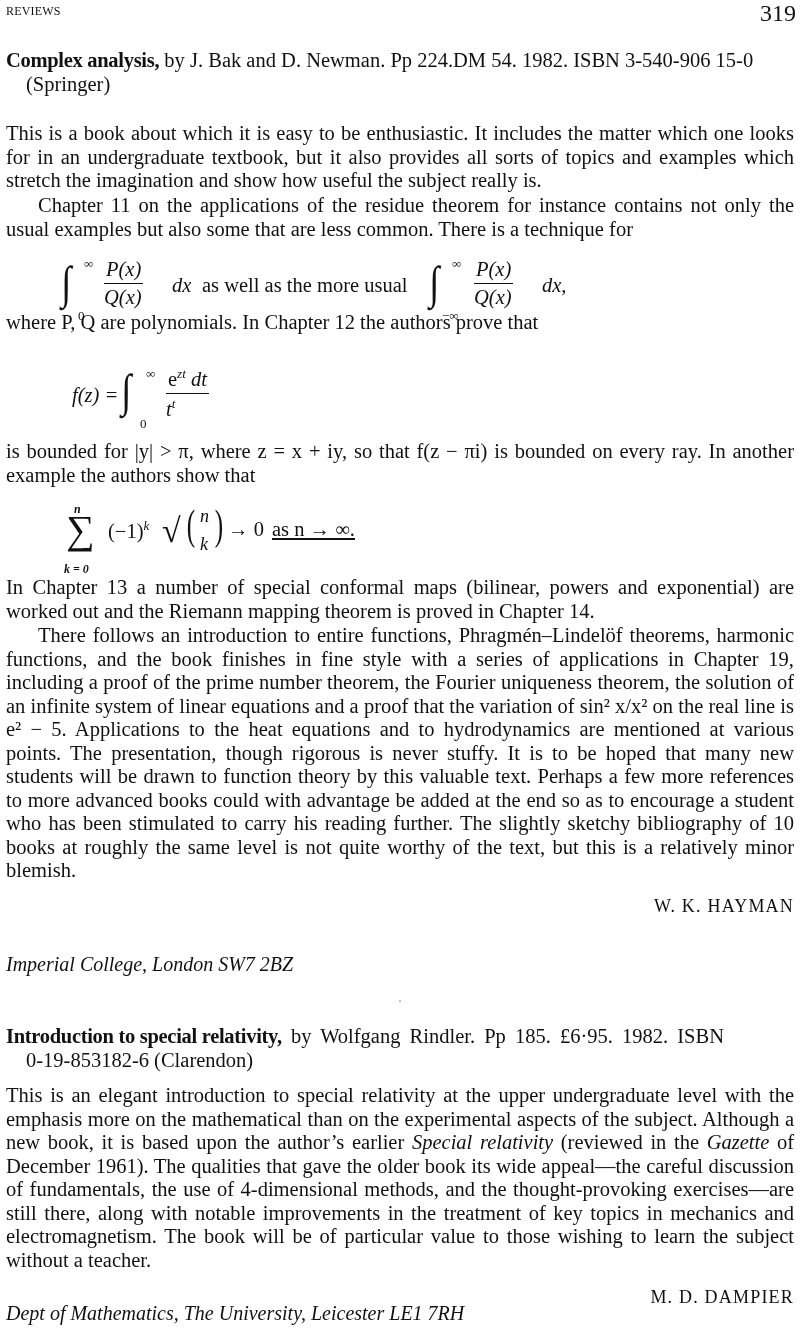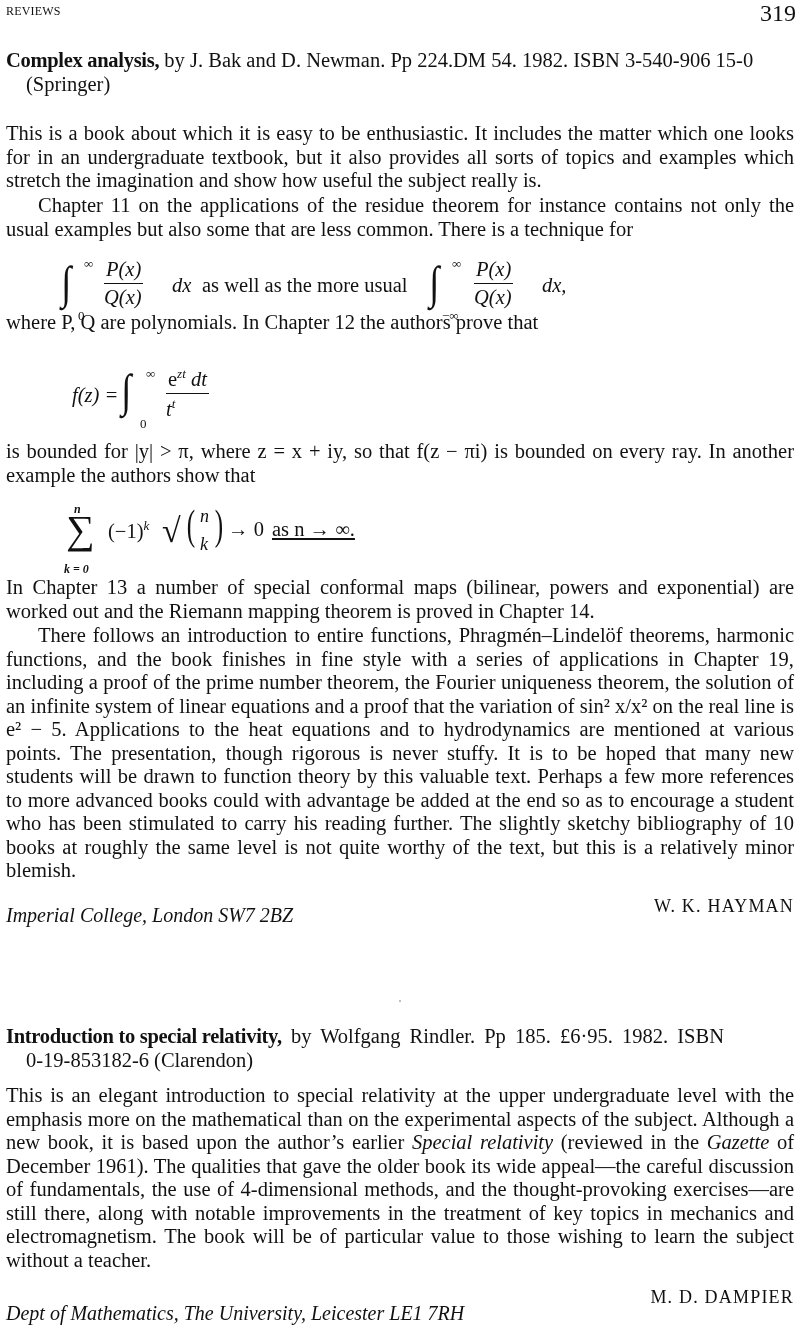--- a/index.html
+++ b/index.html
@@ -92,21 +92,21 @@
   <span class="abs math" style="left:140px; top:34px; font-size:18px;">k</span>
   <span class="abs" style="left:152px; top:4px; font-size:42px; line-height:1; transform:scaleX(0.6);">)</span>
   <span class="abs" style="left:168px; top:18px;">→ 0</span>
   <span class="abs" style="left:212px; top:18px;text-decoration:underline;">as n → ∞.</span>
 </div>
 
 <div class="abs para" style="top:576px;">In Chapter 13 a number of special conformal maps (bilinear, powers and exponential) are worked out and the Riemann mapping theorem is proved in Chapter 14.</div>
 <div class="abs para indent" style="top:624px;">There follows an introduction to entire functions, Phragmén–Lindelöf theorems, harmonic functions, and the book finishes in fine style with a series of applications in Chapter 19, including a proof of the prime number theorem, the Fourier uniqueness theorem, the solution of an infinite system of linear equations and a proof that the variation of sin² x/x² on the real line is e² − 5. Applications to the heat equations and to hydrodynamics are mentioned at various points. The presentation, though rigorous is never stuffy. It is to be hoped that many new students will be drawn to function theory by this valuable text. Perhaps a few more references to more advanced books could with advantage be added at the end so as to encourage a student who has been stimulated to carry his reading further. The slightly sketchy bibliography of 10 books at roughly the same level is not quite worthy of the text, but this is a relatively minor blemish.</div>
 
 <div class="abs sig" style="top:896px;">W. K. HAYMAN</div>
-<div class="abs affil" style="top:904px;">Imperial College, London SW7 2BZ</div>
+<div class="abs affil" style="top:953px;">Imperial College, London SW7 2BZ</div>
 
 <div class="abs dot-mark"></div>
 
 <div class="abs review-head sp" style="top:1024px;">
   <b>Introduction to special relativity,</b><span style="word-spacing:4px;"> by Wolfgang Rindler. Pp 185. £6·95. 1982. ISBN</span>
   <span class="line2">0-19-853182-6 (Clarendon)</span>
 </div>
 
 <div class="abs para" style="top:1084px;"><span>This is an elegant introduction to special relativity at the upper undergraduate level with the emphasis more on the mathematical than on the experimental aspects of the subject. Although a new book, it is based upon the author’s earlier </span><i>Special relativity</i><span> (reviewed in the </span><i>Gazette</i><span> of December 1961). The qualities that gave the older book its wide appeal—the careful discussion of fundamentals, the use of 4-dimensional methods, and the thought-provoking exercises—are still there, along with notable improvements in the treatment of key topics in mechanics and electromagnetism. The book will be of particular value to those wishing to learn the subject without a teacher.</span></div>
 

